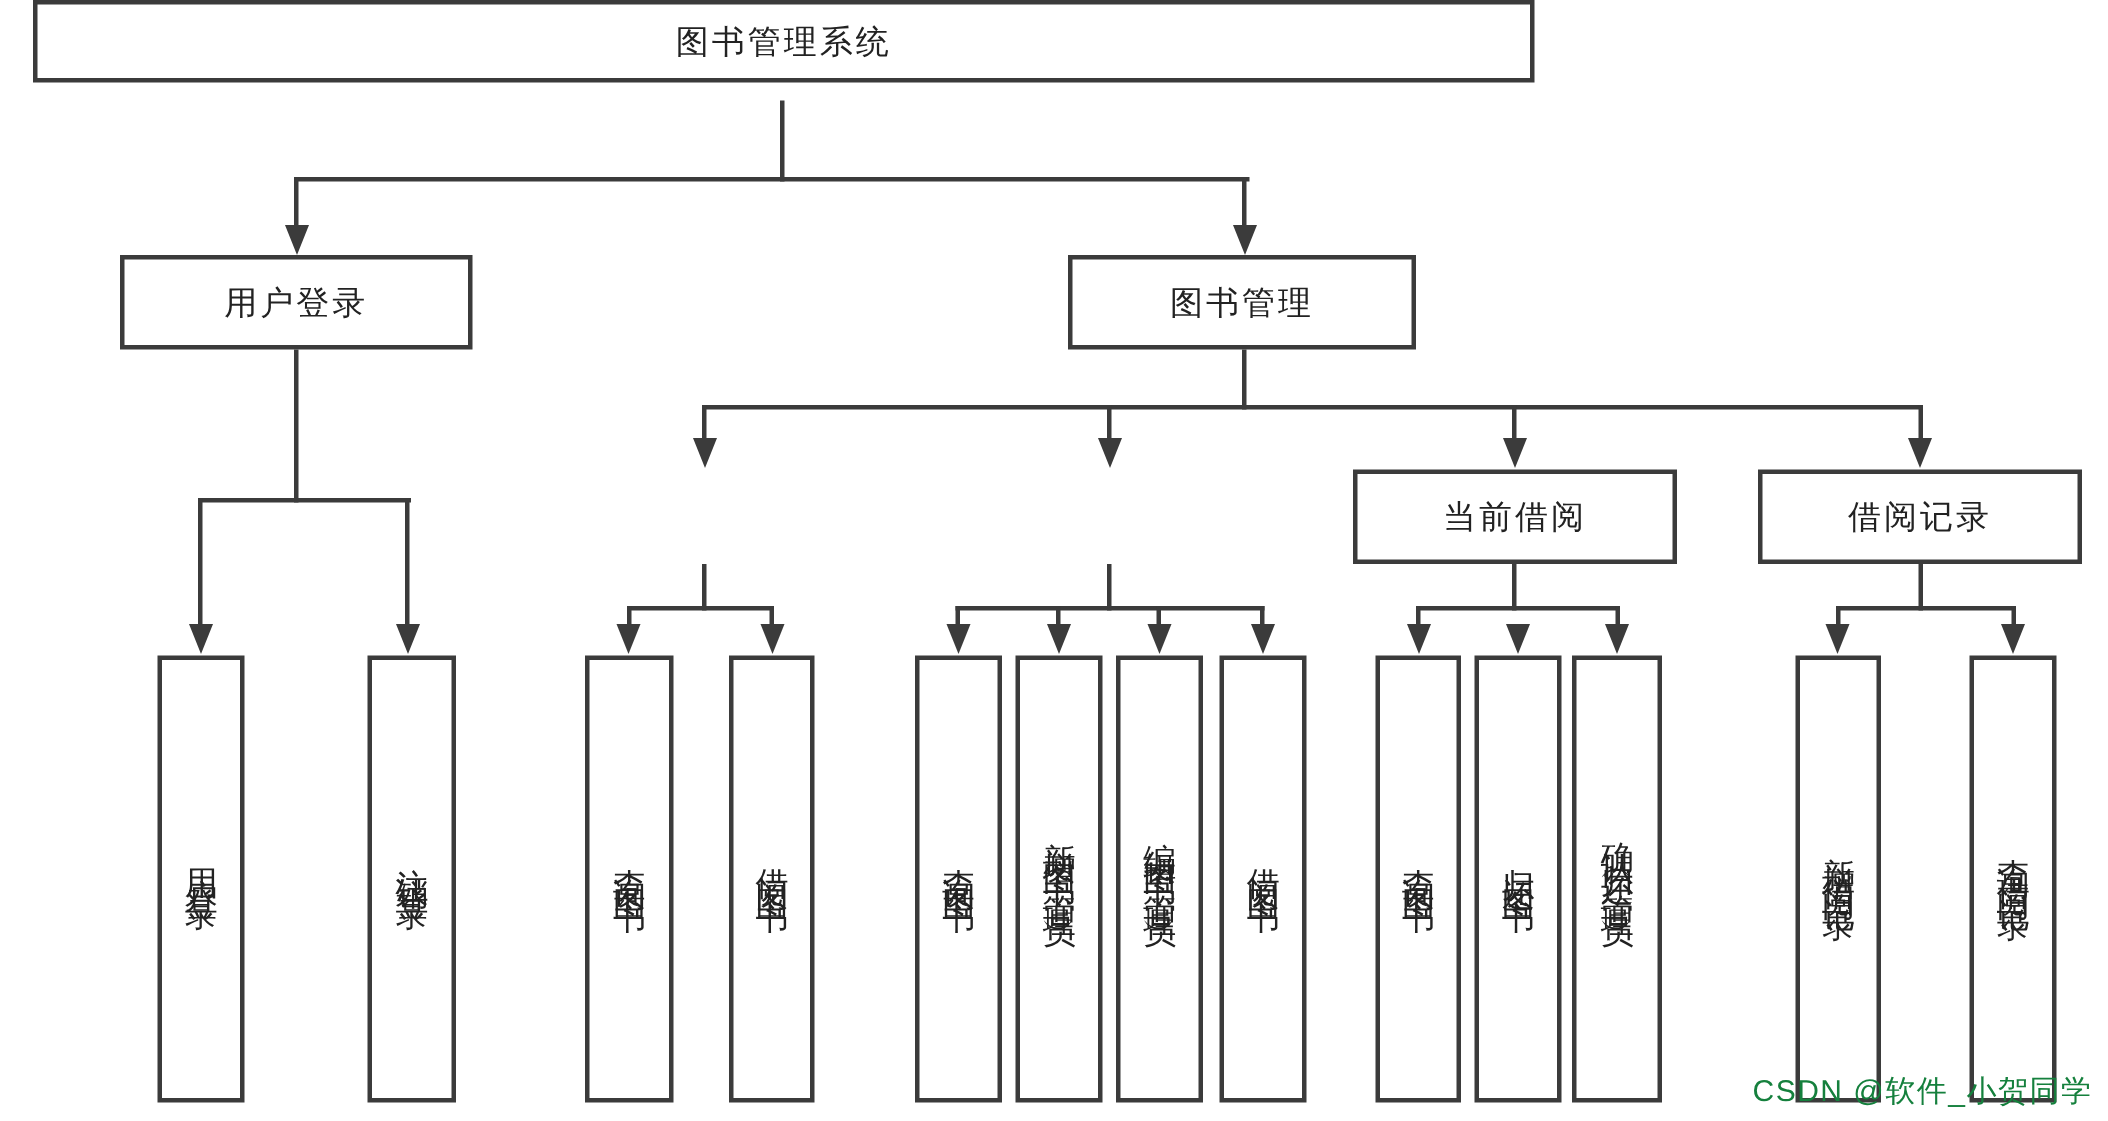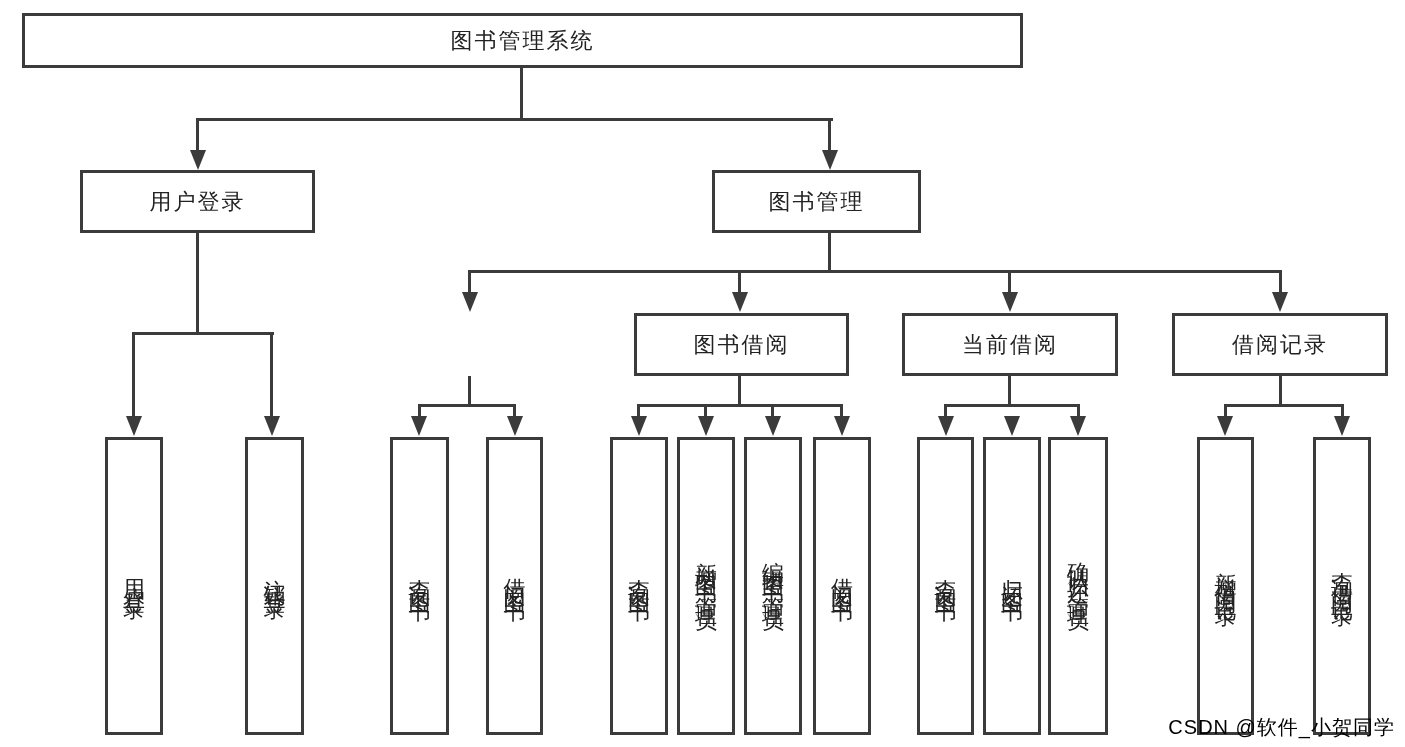--- a/index.html
+++ b/index.html
@@ -45,60 +45,59 @@
     width:0;height:0;
     border-left:8px solid transparent;
     border-right:8px solid transparent;
     border-top:20px solid #3b3b3b;
   }
   .watermark{
     position:absolute;
     right:10px;
     bottom:6px;
     font-size:20px;
-    color:#000000;
+    color:#15803d;
     letter-spacing:1px;
   }
 </style>
 </head>
 <body>
 
 <div id="canvas">
 
-  <div class="box hbox" style="left:22px;top:13px;width:1001px;height:55px;">图书管理系统</div>
+  <div class="box hbox" style="left:22px;top:0;width:1001px;height:55px;">图书管理系统</div>
 
   <div class="vline" style="left:520px;top:67px;height:54px;"></div>
   <div class="hline" style="left:196px;top:118px;width:637px;"></div>
   <div class="vline" style="left:196px;top:118px;height:34px;"></div>
   <div class="vline" style="left:828px;top:118px;height:34px;"></div>
   <div class="arrow" style="left:190px;top:150px;"></div>
   <div class="arrow" style="left:822px;top:150px;"></div>
 
   <div class="box hbox" style="left:80px;top:170px;width:235px;height:63px;">用户登录</div>
-  <div class="box hbox" style="left:712px;top:170px;width:209px;height:63px;">图书管理</div>
+  <div class="box hbox" style="left:712px;top:170px;width:232px;height:63px;">图书管理</div>
 
   <div class="vline" style="left:196px;top:233px;height:102px;"></div>
   <div class="hline" style="left:132px;top:332px;width:142px;"></div>
   <div class="vline" style="left:132px;top:332px;height:86px;"></div>
   <div class="vline" style="left:270px;top:332px;height:86px;"></div>
   <div class="arrow" style="left:126px;top:416px;"></div>
   <div class="arrow" style="left:264px;top:416px;"></div>
 
   <div class="vline" style="left:828px;top:233px;height:40px;"></div>
   <div class="hline" style="left:468px;top:270px;width:814px;"></div>
   <div class="vline" style="left:468px;top:270px;height:25px;"></div>
   <div class="vline" style="left:738px;top:270px;height:25px;"></div>
   <div class="vline" style="left:1008px;top:270px;height:25px;"></div>
   <div class="vline" style="left:1279px;top:270px;height:25px;"></div>
   <div class="arrow" style="left:462px;top:292px;"></div>
   <div class="arrow" style="left:732px;top:292px;"></div>
   <div class="arrow" style="left:1002px;top:292px;"></div>
   <div class="arrow" style="left:1272px;top:292px;"></div>
 
-  <div class="box hbox" style="left:634px;top:313px;width:215px;height:63px;">图书借阅</div>
   <div class="box hbox" style="left:1172px;top:313px;width:216px;height:63px;">借阅记录</div>
   <div class="box hbox" style="left:902px;top:313px;width:216px;height:63px;">当前借阅</div>
 
   <div class="vline" style="left:468px;top:376px;height:31px;"></div>
   <div class="hline" style="left:418px;top:404px;width:98px;"></div>
   <div class="vline" style="left:418px;top:404px;height:15px;"></div>
   <div class="vline" style="left:513px;top:404px;height:15px;"></div>
   <div class="arrow" style="left:411px;top:416px;"></div>
   <div class="arrow" style="left:507px;top:416px;"></div>
 

